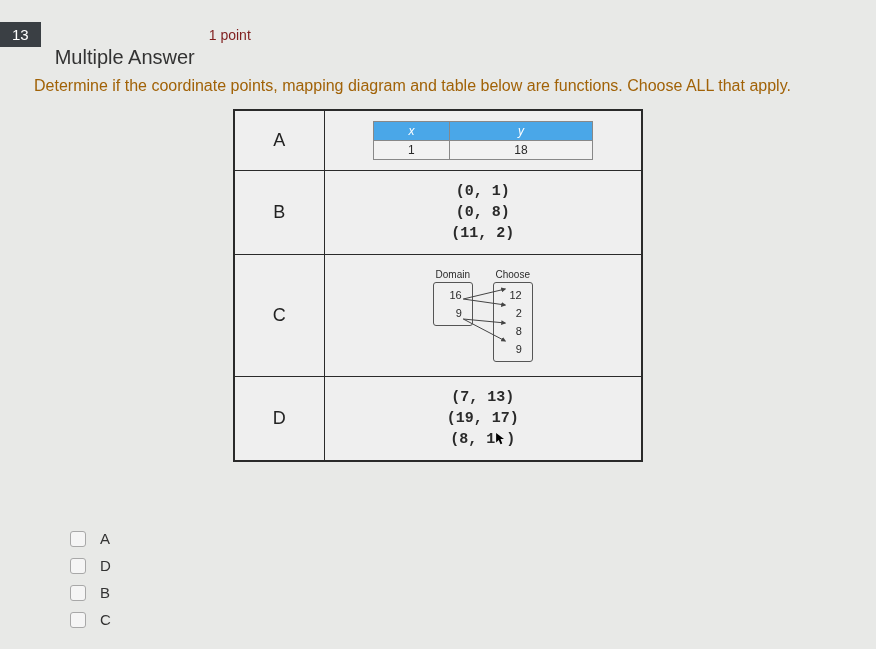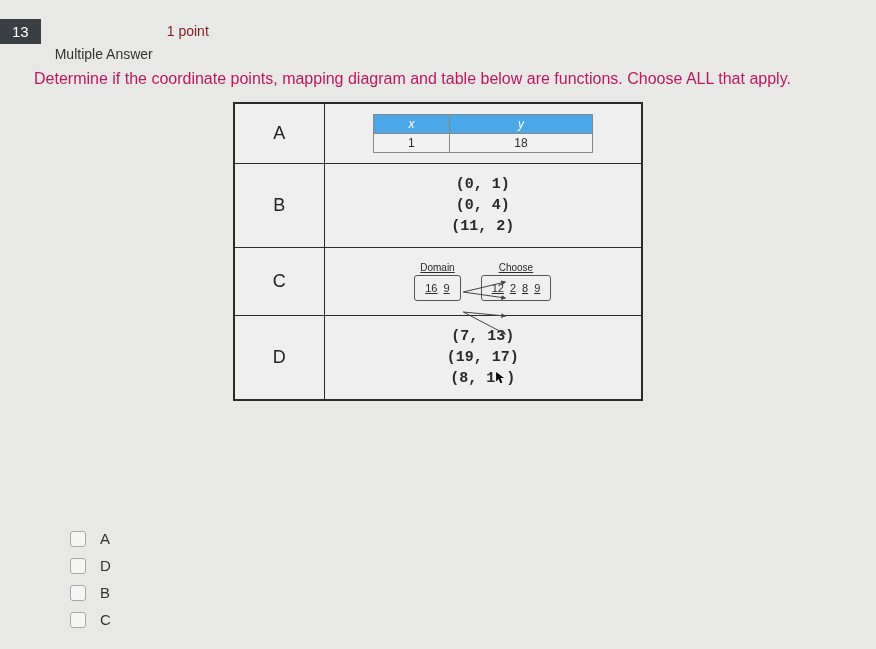--- a/index.html
+++ b/index.html
@@ -18,32 +18,32 @@
     }
     .qnum {
       background: #3a3f44;
       color: #fff;
       padding: 4px 12px;
       font-size: 15px;
       min-width: 40px;
       text-align: center;
     }
     .qtype {
-      font-size: 14px;
+      font-size: 20px;
       color: #333;
       margin-top: 46px;
     }
     .points {
       font-size: 14px;
       color: #7f1d1d;
     }
     .prompt {
       font-size: 16px;
       padding: 8px 20px 14px 34px;
-      color: #be185d;
+      color: #a16207;
     }
     .content-area {
       display: flex;
       justify-content: center;
       padding: 0 20px;
     }
     .options-table {
       border: 2px solid #2a2a2a;
       background: #efefef;
       border-collapse: collapse;
@@ -93,38 +93,38 @@
       font-weight: bold;
       line-height: 1.4;
     }
     
     .mapping {
       display: flex;
       justify-content: center;
       gap: 20px;
       position: relative;
       padding: 4px 0;
-      text-decoration: underline;
     }
     .map-col-label {
       font-size: 10px;
       text-align: center;
       margin-bottom: 2px;
     }
     .map-box {
       border: 1px solid #555;
       border-radius: 3px;
       padding: 6px 10px;
       background: #f0f0f0;
       display: flex;
-      flex-direction: row;
+      flex-direction: column;
       gap: 6px;
       font-size: 11px;
       min-width: 40px;
       text-align: center;
+      align-items: flex-end;
     }
     .map-svg {
       position: absolute;
       top: 14px;
       left: 0;
       right: 0;
       width: 100%;
       height: 80px;
       pointer-events: none;
     }
@@ -192,21 +192,21 @@
         </tbody>
             </table>
       </td>
     </tr>
 
     <tr>
       <td class="opt-label-cell">B</td>
       <td class="opt-content-cell">
         <div class="coord-list">
           <div>(0, 1)</div>
-          <div>(0, 4)</div>
+          <div>(0, 8)</div>
           <div>(11, 2)</div>
         </div>
       </td>
     </tr>
 
     <tr>
       <td class="opt-label-cell">C</td>
       <td class="opt-content-cell">
         <div class="mapping">
           <div>

